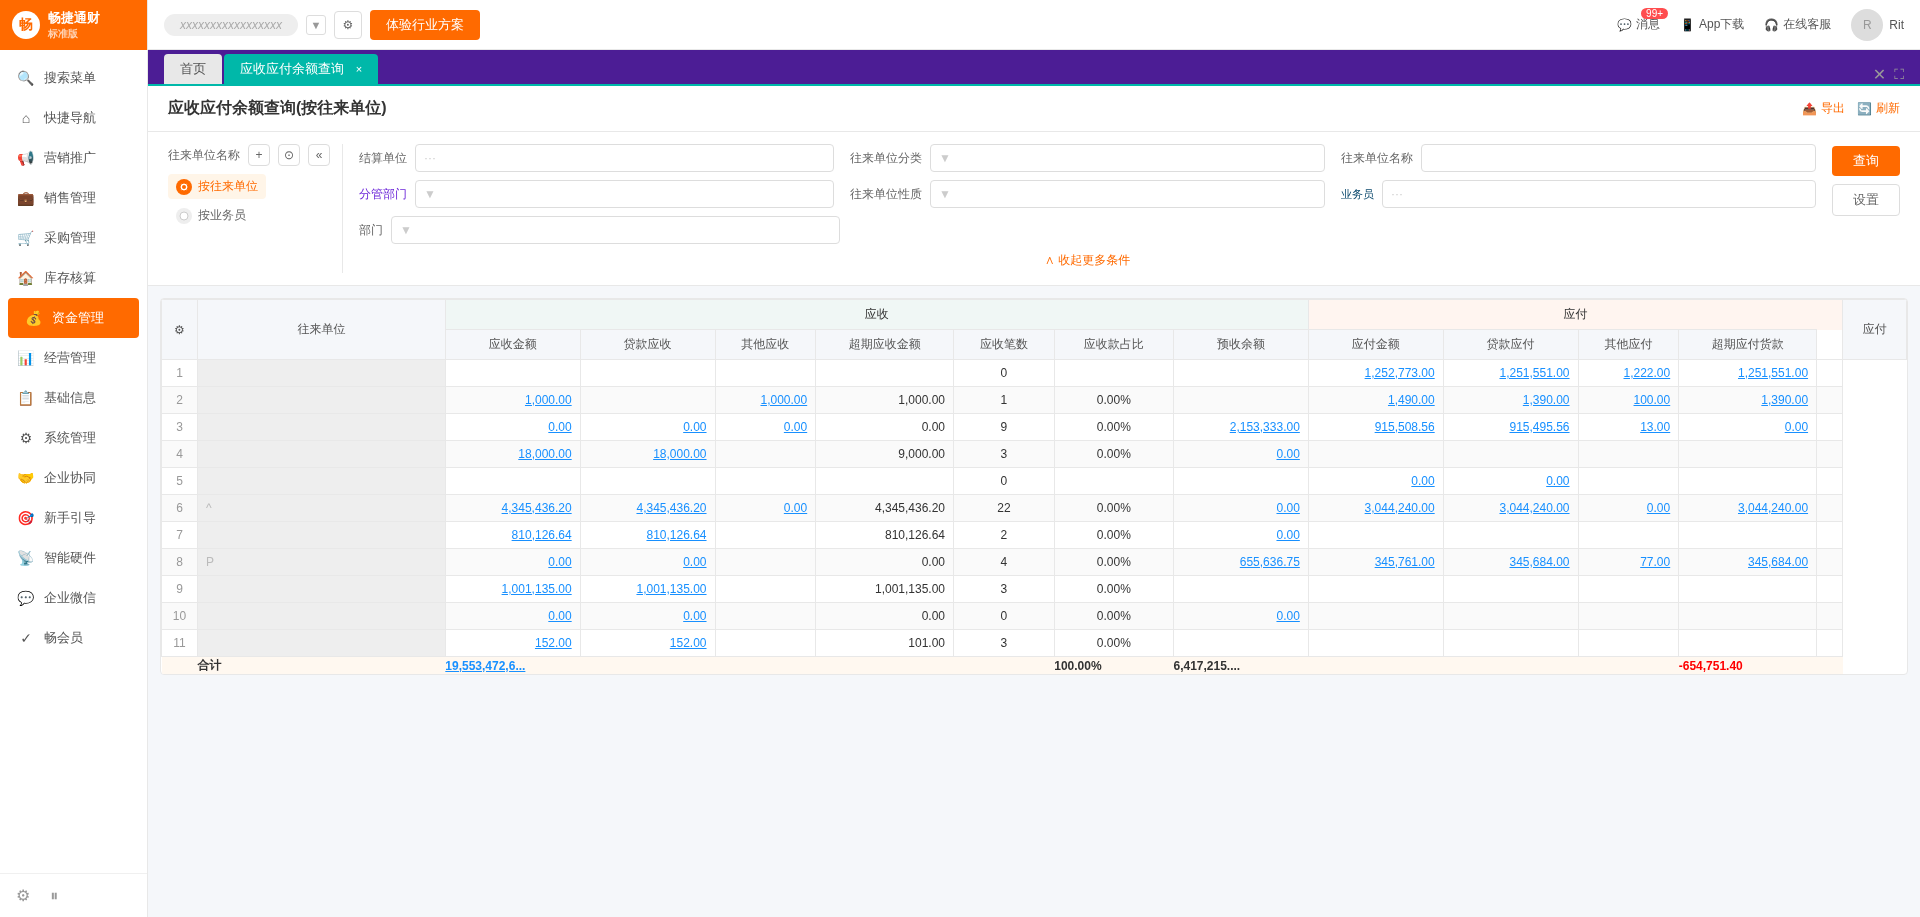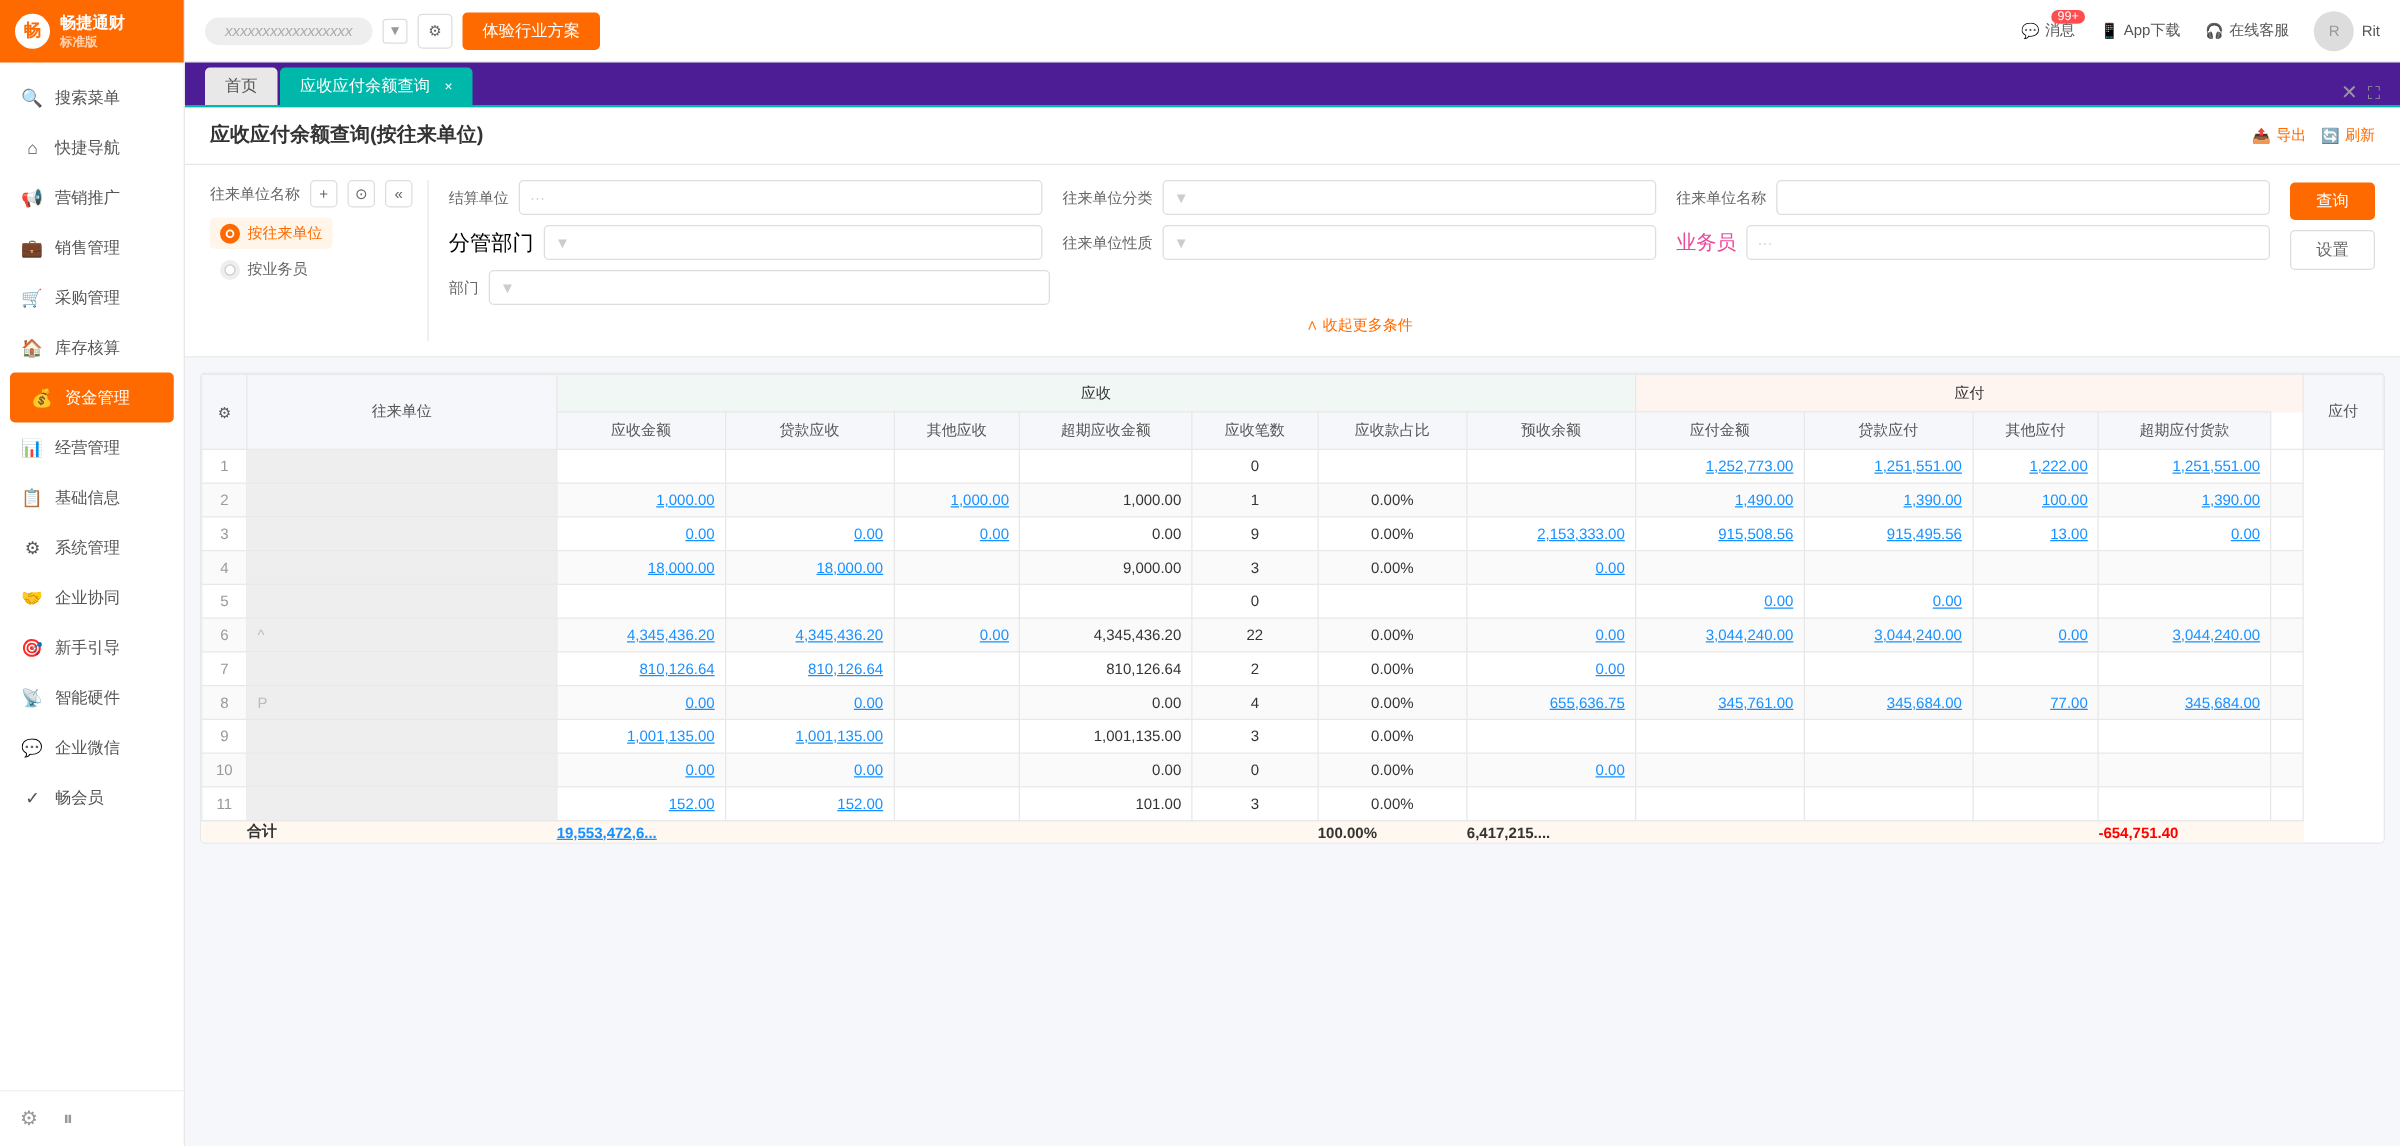--- a/index.html
+++ b/index.html
@@ -264,33 +264,33 @@
               </div>
             </div>
             <div style="display:flex; align-items:center; gap:8px; flex:1;">
               <span style="color:#666;font-size:12px;white-space:nowrap;">往来单位名称</span>
               <div style="flex:1; height:28px; border:1px solid #ddd; border-radius:4px; padding:0 8px; display:flex; align-items:center; background:#fff;"></div>
             </div>
           </div>
 
           <div style="display:flex; gap:16px; margin-bottom:8px; align-items:center;">
             <div style="display:flex; align-items:center; gap:8px; flex:1;">
-              <span style="color:#000000;font-size:17px;white-space:nowrap;">分管部门</span>
+              <span style="color:#6d28d9;font-size:12px;white-space:nowrap;">分管部门</span>
               <div style="flex:1; height:28px; border:1px solid #ddd; border-radius:4px; padding:0 8px; display:flex; align-items:center; justify-content:space-between; background:#fff;">
                 <span style="color:#ccc;">▼</span>
               </div>
             </div>
             <div style="display:flex; align-items:center; gap:8px; flex:1;">
               <span style="color:#666;font-size:12px;white-space:nowrap;">往来单位性质</span>
               <div style="flex:1; height:28px; border:1px solid #ddd; border-radius:4px; padding:0 8px; display:flex; align-items:center; justify-content:space-between; background:#fff;">
                 <span style="color:#ccc;">▼</span>
               </div>
             </div>
             <div style="display:flex; align-items:center; gap:8px; flex:1;">
-              <span style="color:#ec4899;font-size:16px;white-space:nowrap;">业务员</span>
+              <span style="color:#0c4a6e;font-size:11px;white-space:nowrap;">业务员</span>
               <div style="flex:1; height:28px; border:1px solid #ddd; border-radius:4px; padding:0 8px; display:flex; align-items:center; justify-content:space-between; background:#fff;">
                 <span style="color:#ccc;">···</span>
               </div>
             </div>
           </div>
 
           <div style="display:flex; gap:16px; margin-bottom:4px; align-items:center;">
             <div style="display:flex; align-items:center; gap:8px; width:33%;">
               <span style="color:#666;font-size:12px;white-space:nowrap;">部门</span>
               <div style="flex:1; height:28px; border:1px solid #ddd; border-radius:4px; padding:0 8px; display:flex; align-items:center; justify-content:space-between; background:#fff;">

